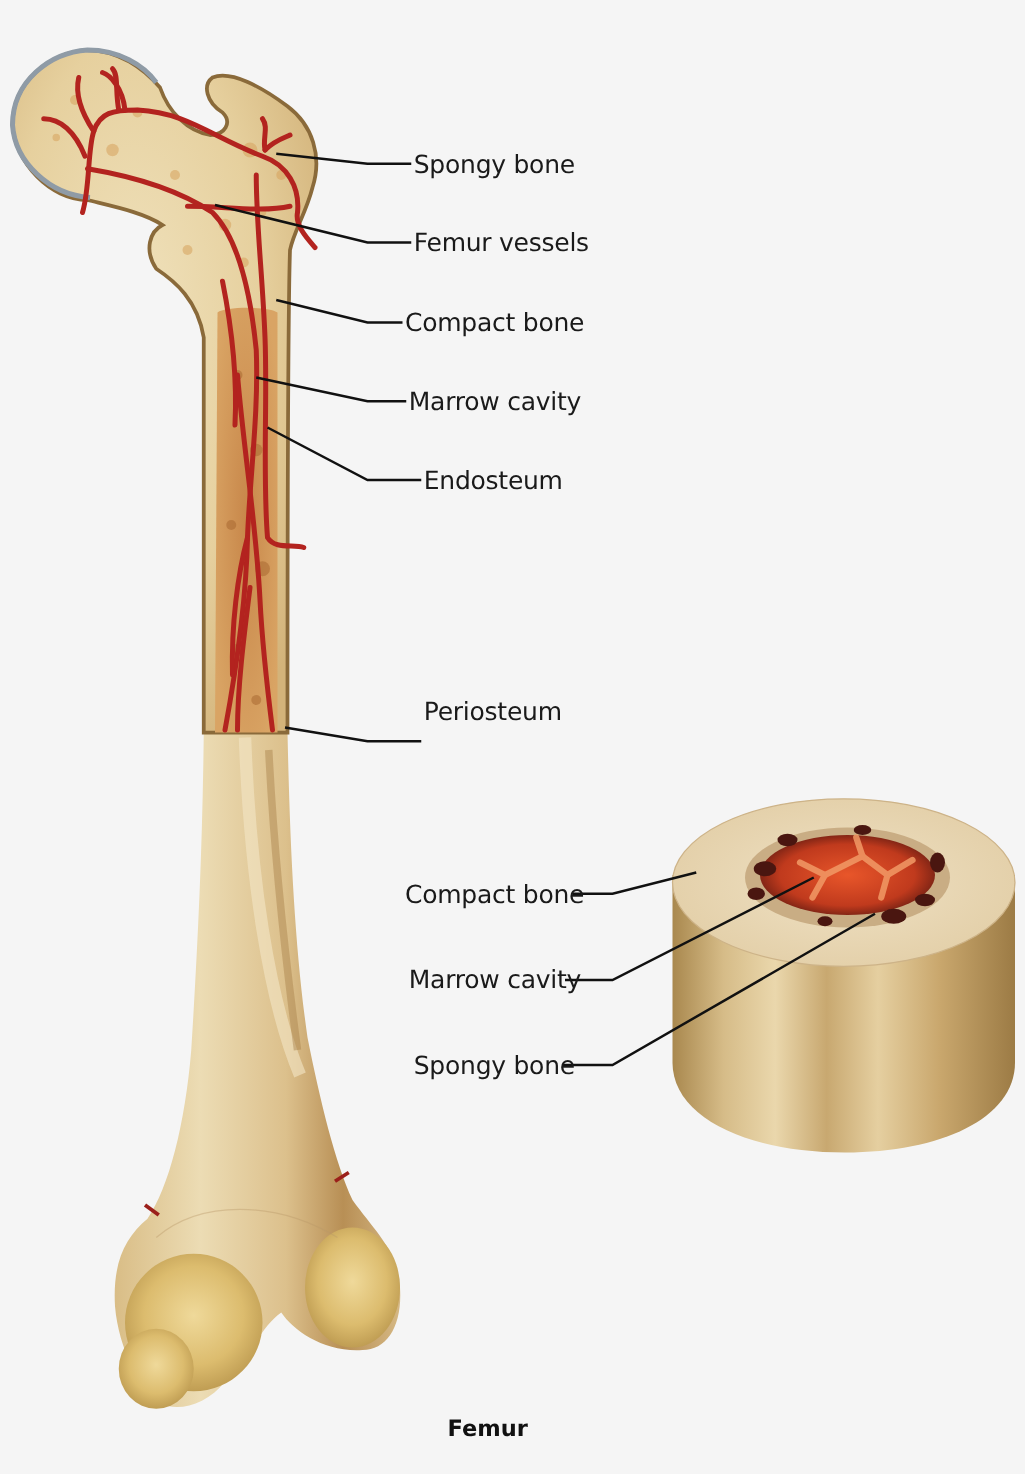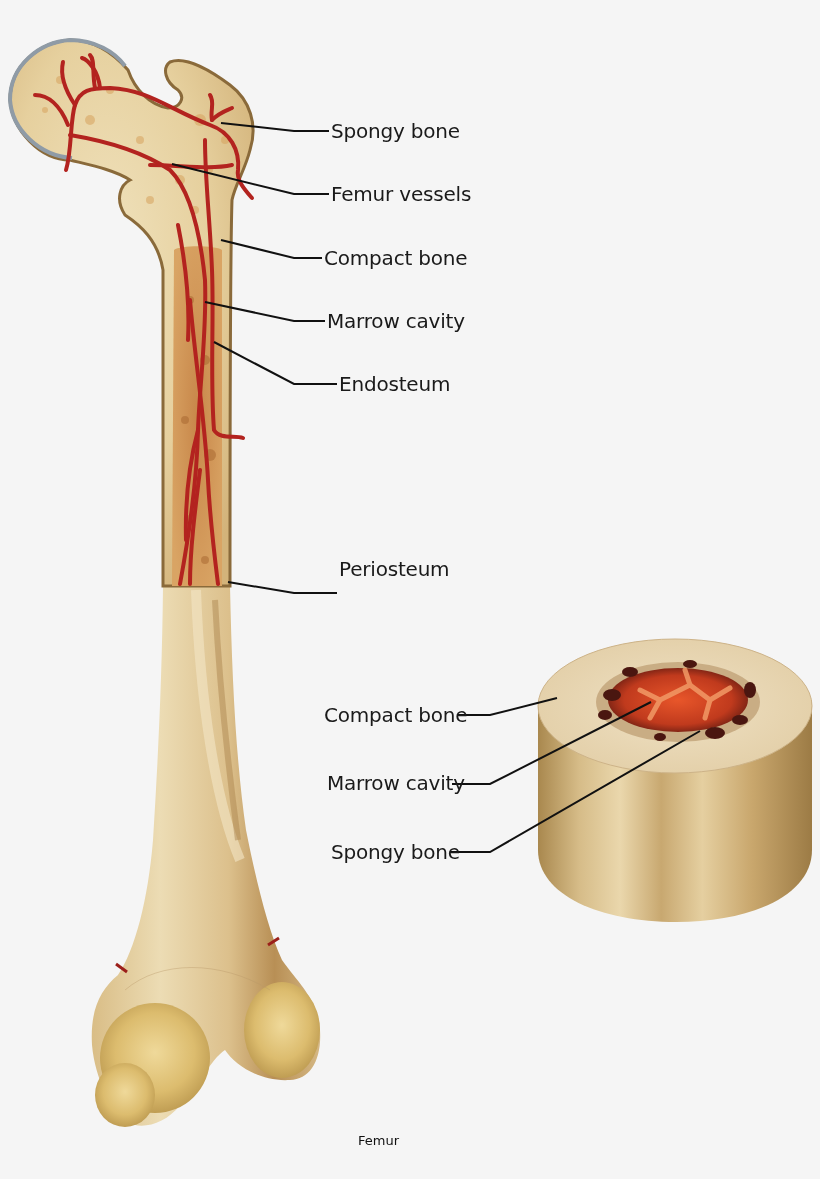--- a/index.html
+++ b/index.html
@@ -14,22 +14,22 @@
   .label {
     position: absolute;
     font-size: 20px;
     color: #1a1a1a;
     white-space: nowrap;
     line-height: 20px;
     letter-spacing: -0.2px;
   }
   .caption {
     position: absolute;
-    font-size: 13px;
-    font-weight: normal;
+    font-size: 18px;
+    font-weight: bold;
     color: #111;
     left: 358px; top: 1133px;
   }
 </style>
 </head>
 <body>
 
 <svg id="art" viewBox="0 0 820 1179" xmlns="http://www.w3.org/2000/svg">
   <defs>
     <linearGradient id="shaftGrad" x1="0" x2="1" y1="0" y2="0">

